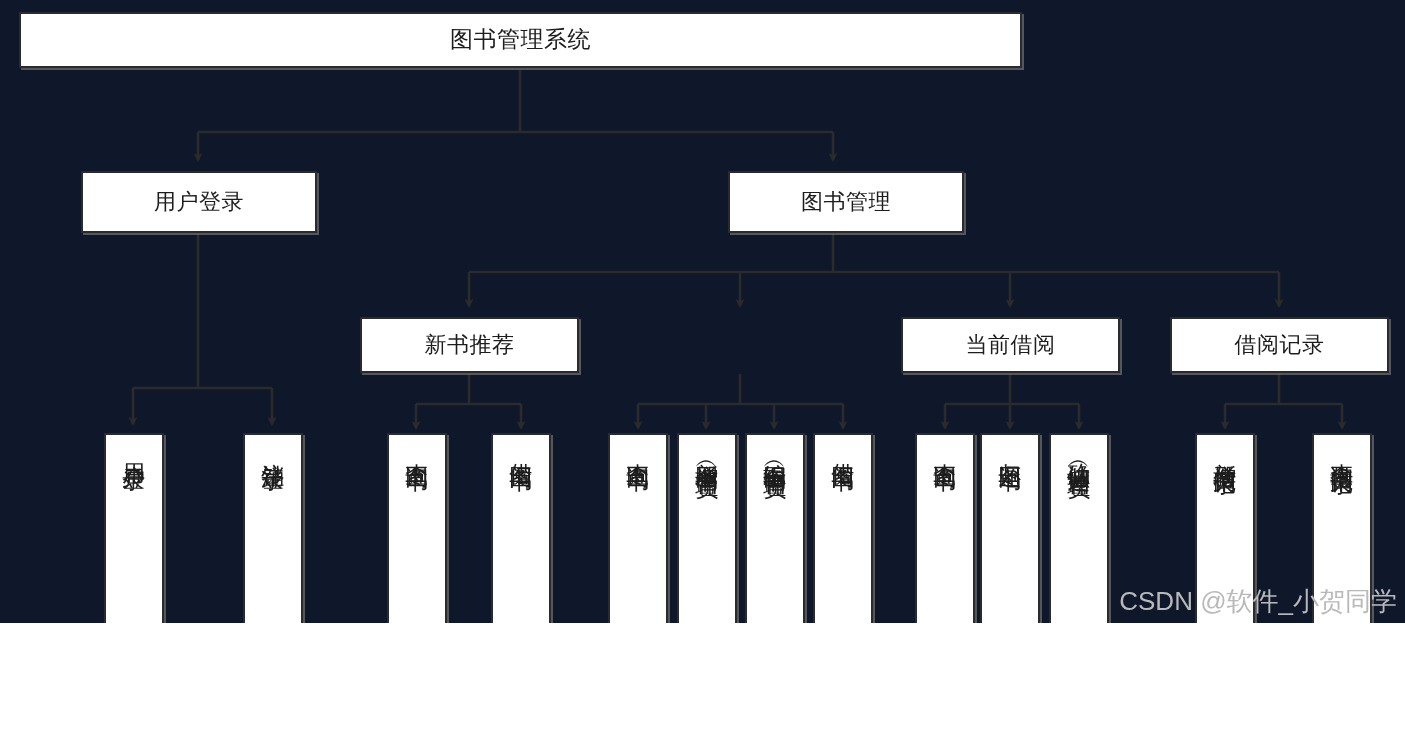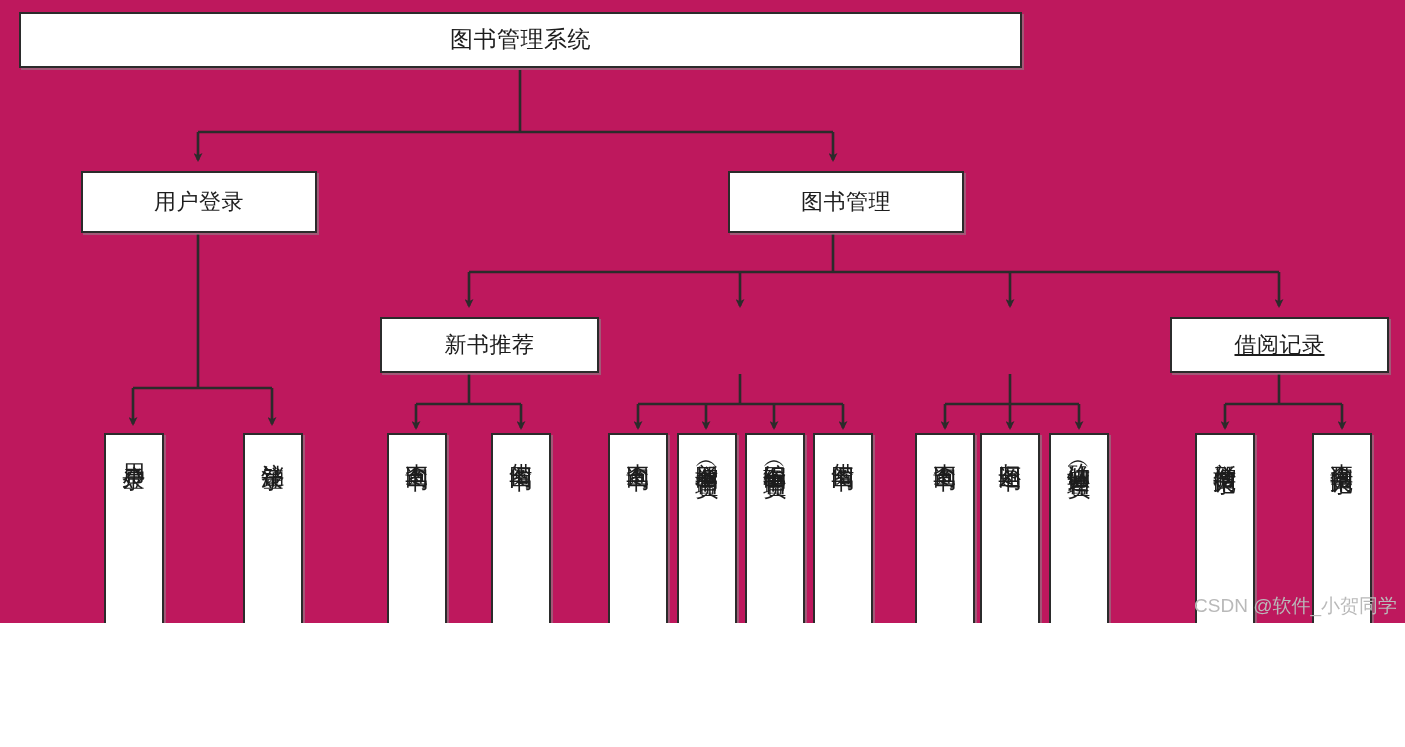--- a/index.html
+++ b/index.html
@@ -8,21 +8,21 @@
     padding: 0;
     background: #ffffff;
   }
   body {
     font-family: "Liberation Sans", "DejaVu Sans", sans-serif;
   }
   #canvas {
     position: relative;
     width: 1405px;
     height: 623px;
-    background: #be185d;
+    background: #0f172a;
     overflow: hidden;
     text-align: center;
   }
   
   #edges {
     position: absolute;
     left: 0;
     top: 0;
     width: 1405px;
     height: 747px;
@@ -66,21 +66,21 @@
     text-orientation: upright;
     line-height: 1.16;
     letter-spacing: 2px;
     white-space: nowrap;
   }
   
   #watermark {
     position: absolute;
     right: 8px;
     bottom: 4px;
-    font-size: 19px;
+    font-size: 26px;
     color: #b9b9b9;
     white-space: nowrap;
     user-select: none;
   }
 </style>
 </head>
 <body>
 
 <div id="canvas">
 
@@ -138,24 +138,27 @@
     <span class="label">图书管理系统</span>
   </div>
 
   <div class="node h" style="left:81px; top:171px; width:236px; height:62px;">
     <span class="label">用户登录</span>
   </div>
   <div class="node h" style="left:728px; top:171px; width:236px; height:62px;">
     <span class="label">图书管理</span>
   </div>
 
-  <div class="node h" style="left:360px; top:317px; width:219px; height:56px;margin-left:20px;">
+  <div class="node h" style="left:360px; top:317px; width:219px; height:56px;">
     <span class="label">新书推荐</span>
   </div>
-  <div class="node h" style="left:1170px; top:317px; width:219px; height:56px;text-decoration:underline;">
+  <div class="node h" style="left:901px; top:317px; width:219px; height:56px;">
+    <span class="label">当前借阅</span>
+  </div>
+  <div class="node h" style="left:1170px; top:317px; width:219px; height:56px;">
     <span class="label">借阅记录</span>
   </div>
 
   <div class="node v" style="left:104px; top:433px; width:60px; height:300px;">
     <span class="label">用户登录</span>
   </div>
   <div class="node v" style="left:243px; top:433px; width:60px; height:300px;">
     <span class="label">注销登录</span>
   </div>
 

